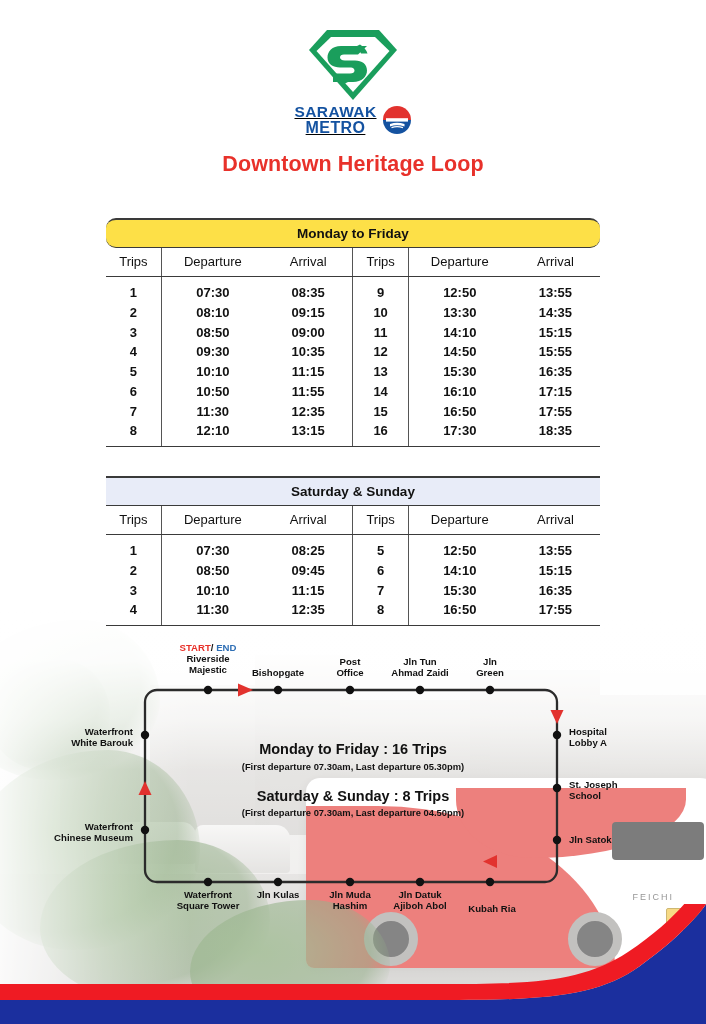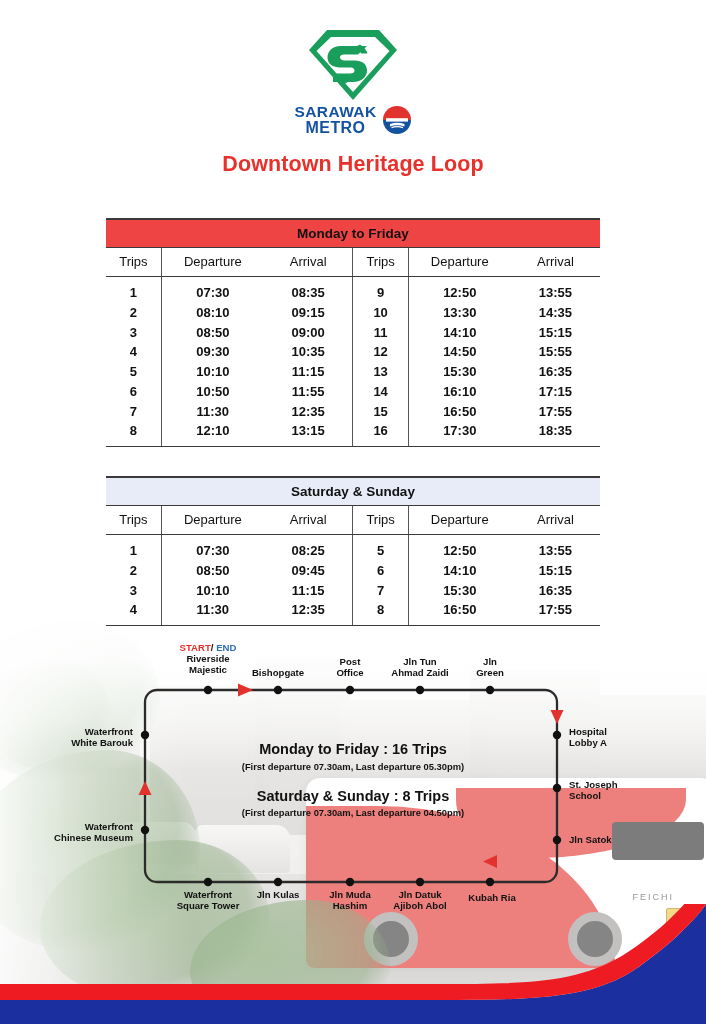--- a/index.html
+++ b/index.html
@@ -97,21 +97,21 @@
 
   
   .banner {
     position: absolute; left: 0; bottom: 0; width: 706px; height: 120px;
     z-index: 5;
   }
 
   
   .logo-wrap {
     position: absolute; left: 0; top: 26px; width: 706px;
-    text-align: center; z-index: 3;
+    text-align: center; z-index: 3; text-decoration: underline;
   }
   .logo-mark { display: block; margin: 0 auto; }
   .logo-text {
     margin-top: 1px;
     display: flex; align-items: center; justify-content: center; gap: 5px;
   }
   .logo-words {
     display: flex; flex-direction: column; align-items: center;
     line-height: .96;
   }
@@ -136,21 +136,21 @@
   #tbl-weekday { top: 218px; }
   #tbl-weekend { top: 476px; }
 
   .tbl-band {
     border-top: 2px solid #3a3a3a;
     border-bottom: 1.5px solid #3a3a3a;
     text-align: center;
     font-weight: bold; font-size: 13.5px; color: #111;
     padding: 6px 0 6px;
   }
-  .tbl-band.weekday { background: #ef4444; }
+  .tbl-band.weekday { background: #fde047; border-radius: 10px; }
   .tbl-band.weekend { background: #e8ecf8; }
 
   table.sched {
     width: 100%; border-collapse: collapse; table-layout: fixed;
     background: transparent;
   }
   table.sched th {
     font-size: 13px; font-weight: normal; color: #111;
     padding: 6px 0 7px; text-align: center;
     border-bottom: 1.8px solid #3a3a3a;
@@ -515,21 +515,21 @@
       <div>Jln Kulas</div>
     </div>
     <div class="rt-lbl ctr" style="left:350px; top:250px;">
       <div>Jln Muda</div>
       <div>Hashim</div>
     </div>
     <div class="rt-lbl ctr" style="left:420px; top:250px;">
       <div>Jln Datuk</div>
       <div>Ajiboh Abol</div>
     </div>
-    <div class="rt-lbl ctr" style="left:492px; top:253px;">
+    <div class="rt-lbl ctr" style="left:492px; top:264px;">
       <div>Kubah Ria</div>
     </div>
 
     <div class="center-info">
       <div class="ci-main">Monday to Friday : 16 Trips</div>
       <div class="ci-sub">(First departure 07.30am, Last departure 05.30pm)</div>
       <div class="ci-gap"></div>
       <div class="ci-main">Saturday &amp; Sunday : 8 Trips</div>
       <div class="ci-sub">(First departure 07.30am, Last departure 04.50pm)</div>
     </div>

